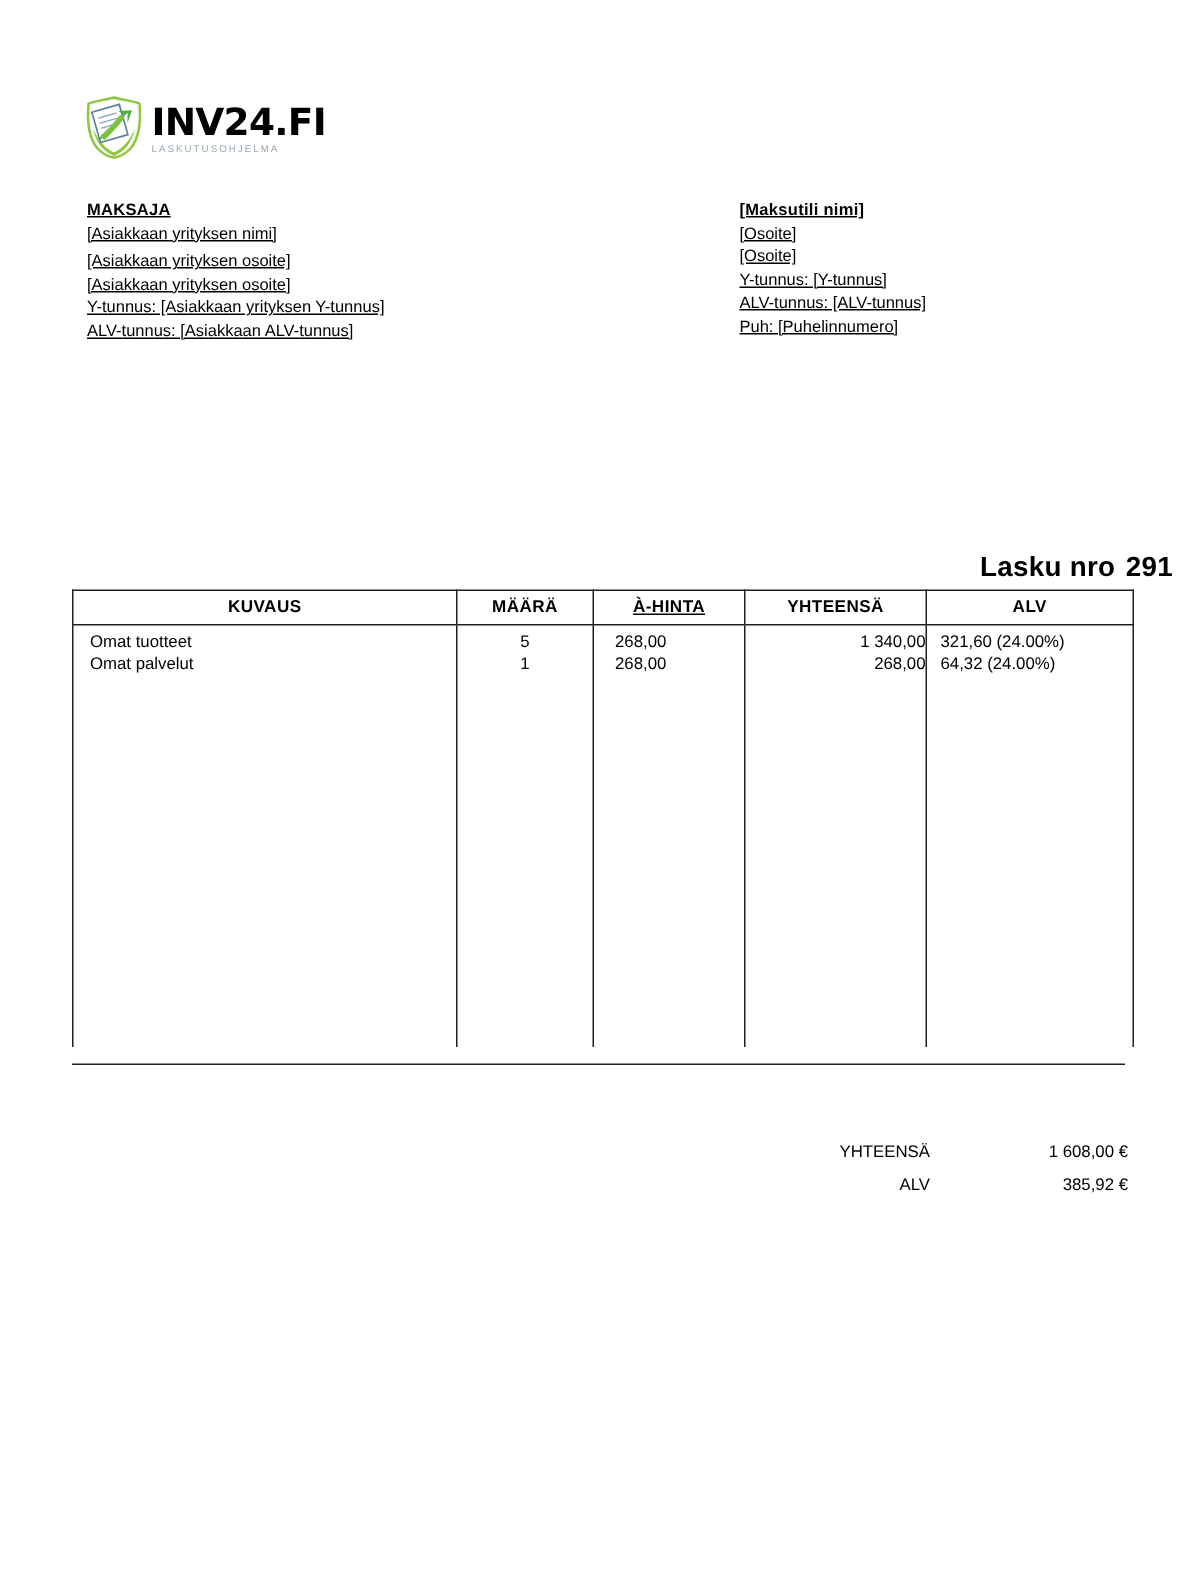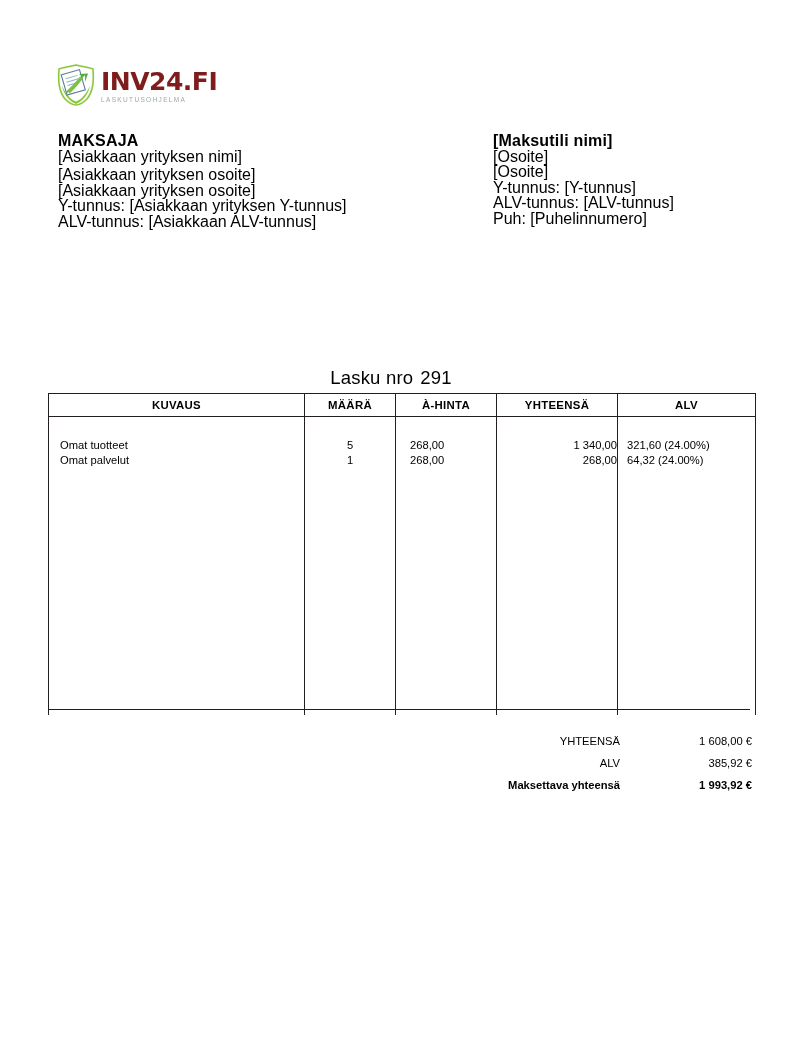--- a/index.html
+++ b/index.html
@@ -40,39 +40,40 @@
     justify-content: center;
     line-height: 1;
     padding-top: 2px;
   }
 
   #logo-wordmark {
     font-family: "DejaVu Sans", sans-serif;
     font-weight: 700;
     font-size: 25px;
     letter-spacing: -0.5px;
-    color: #7f1d1d;
+    color: #000000;
     line-height: 1;
   }
 
   #logo-tagline {
     font-family: "Liberation Sans", sans-serif;
     font-size: 6.5px;
     letter-spacing: 1.35px;
     color: #9aa7ad;
     margin-top: 3px;
     line-height: 1;
   }
 
   
   .addr-block {
     position: absolute;
-    font-size: 16px;
+    font-size: 11px;
     line-height: 15.6px;
     white-space: nowrap;
+    text-decoration: underline;
   }
 
   #payer-block { left: 58px; top: 133px; }
   #company-block { left: 493px; top: 133px; }
   #dates-block { left: 58px; top: 251px; }
   #payment-block { left: 493px; top: 251px; }
 
   .addr-heading {
     font-weight: bold;
     letter-spacing: 0.2px;
@@ -83,23 +84,23 @@
   .gap-above { margin-top: 3px; }
 
   .bold-line { font-weight: bold; }
 
   
   #invoice-title {
     position: absolute;
     left: 0;
     right: 16px;
     top: 367px;
-    text-align: center;
+    text-align: right;
     font-size: 18.5px;
-    font-weight: 400;
+    font-weight: 700;
     letter-spacing: 0.2px;
   }
 
   #invoice-title .nro-gap {
     display: inline-block;
     width: 7px;
   }
 
   
   #items-table {
@@ -130,32 +131,32 @@
     vertical-align: middle;
   }
 
   #items-table tbody td {
     border-top: none;
     border-bottom: none;
   }
 
   #items-table tbody tr.body-rows td {
     height: 277px;
-    padding-top: 21px;
+    padding-top: 4px;
   }
 
   .cell-lines {
     display: flex;
     flex-direction: column;
     line-height: 15.2px;
   }
 
   .col-desc   { width: 255px; }
   .col-qty    { width: 90px; margin-top: 23px; }
-  .col-price  { width: 100px; }
+  .col-price  { width: 100px; text-decoration: underline; }
   .col-total  { width: 120px; }
   .col-vat    { width: 137px; }
 
   .cell-desc  .cell-lines { padding-left: 11px; text-align: left; }
   .cell-qty   .cell-lines { text-align: center; }
   .cell-price .cell-lines { padding-left: 14px; text-align: left; }
   .cell-total .cell-lines { padding-left: 10px; text-align: right; }
   .cell-vat   .cell-lines { padding-left: 9px; text-align: left; justify-content: space-between; }
 
   #table-bottom-rule {
@@ -184,20 +185,21 @@
 
   .totals-label {
     width: 190px;
     text-align: right;
     padding-right: 0;
   }
 
   .totals-value {
     width: 132px;
     text-align: right;
+    margin-top: 27px;
   }
 
   .totals-row.emphasis .totals-label,
   .totals-row.emphasis .totals-value {
     font-weight: bold;
   }
 </style>
 </head>
 <body>
 
@@ -297,19 +299,15 @@
 
   <div id="totals-block">
     <div class="totals-row">
       <div class="totals-label">YHTEENSÄ</div>
       <div class="totals-value">1 608,00 €</div>
     </div>
     <div class="totals-row">
       <div class="totals-label">ALV</div>
       <div class="totals-value">385,92 €</div>
     </div>
-    <div class="totals-row emphasis">
-      <div class="totals-label">Maksettava yhteensä</div>
-      <div class="totals-value">1 993,92 €</div>
-    </div>
   </div>
 
 </div>
 
 </body></html>

